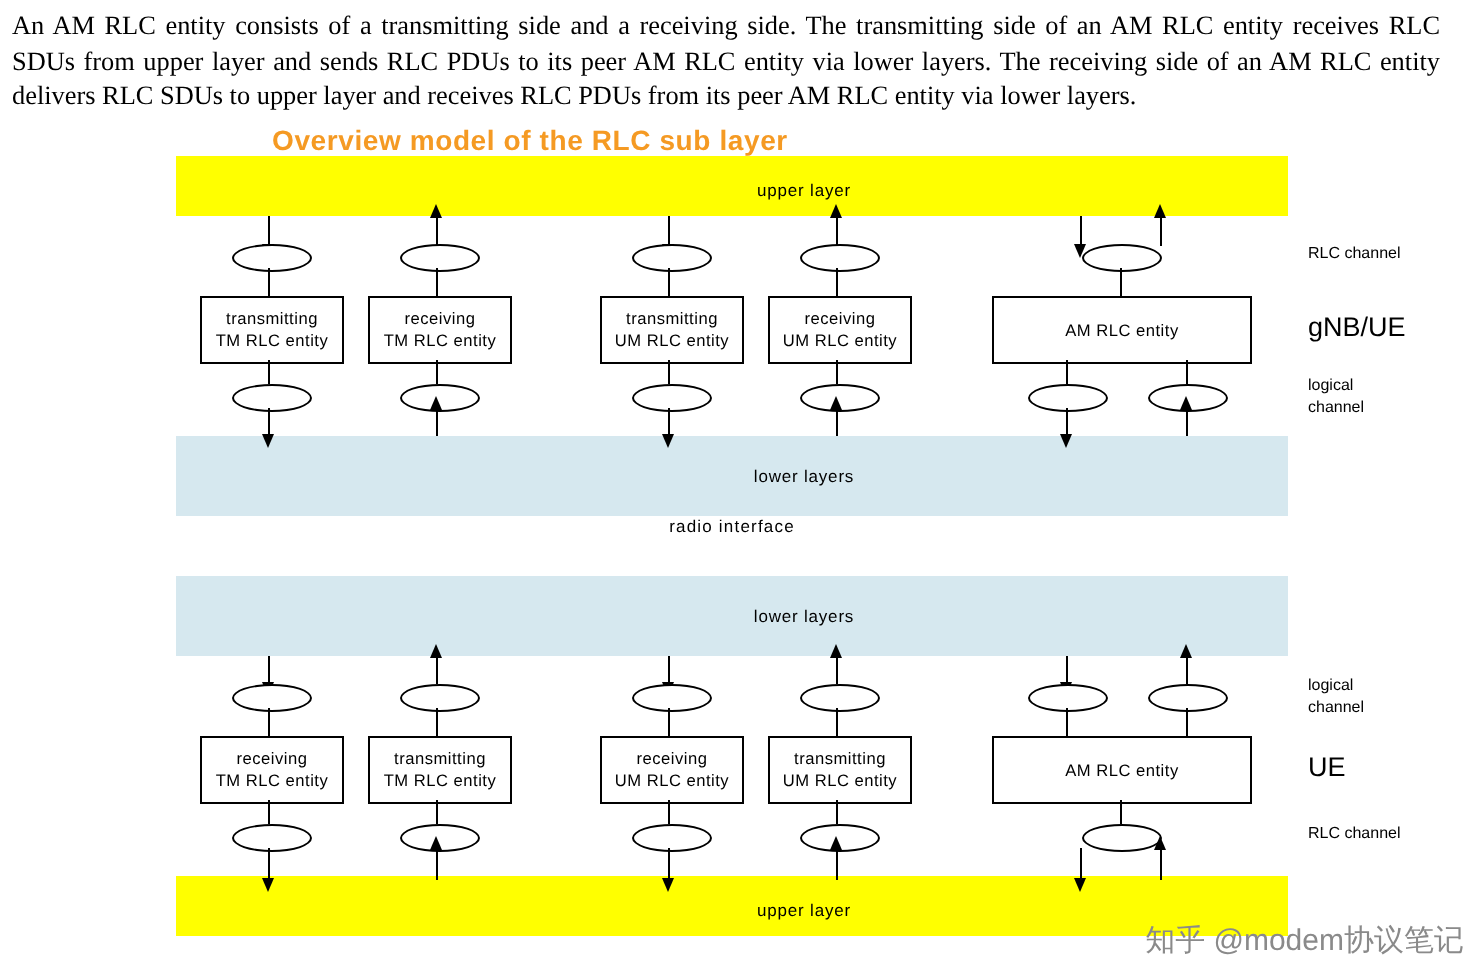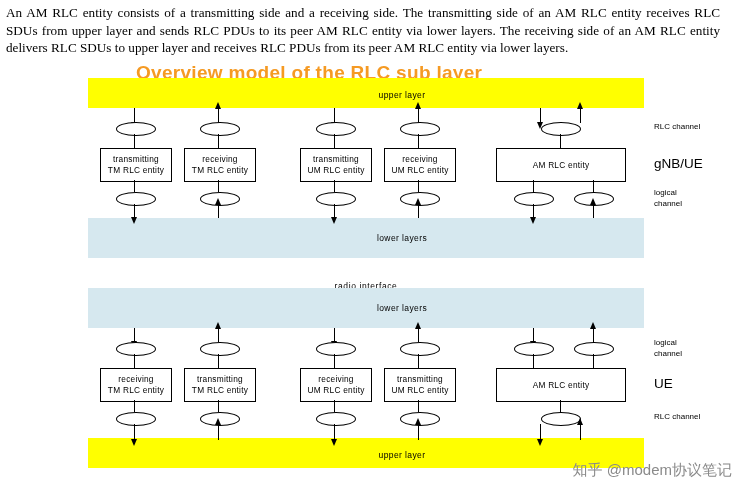--- a/index.html
+++ b/index.html
@@ -21,21 +21,21 @@
   .blue{background:#d6e8ef;}
   .white{background:#ffffff;}
   .bandlabel{
     position:absolute;width:628px;text-align:center;
     font-family:"Liberation Sans", sans-serif;
     font-size:8.5px;color:#000;letter-spacing:.4px;
   }
   .title{
     position:absolute;left:48px;top:-16px;width:420px;
     font-family:"Liberation Sans", sans-serif;
-    font-size:19px;font-weight:bold;color:#f59a23;
+    font-size:14px;font-weight:bold;color:#f59a23;
     letter-spacing:.3px;
   }
   .entity{
     position:absolute;background:#ffffff;border:1px solid #000;
     font-family:"Liberation Sans", sans-serif;
     font-size:8.3px;color:#000;text-align:center;
     display:flex;flex-direction:column;align-items:center;justify-content:center;
     line-height:11px;letter-spacing:.25px;
   }
   .oval{
@@ -148,21 +148,21 @@
   <div class="arrow down" style="left:445px;top:126px;height:14px;"></div>
   <div class="arrow up" style="left:505px;top:126px;height:14px;"></div>
 
   <div class="sidelabel" style="left:566px;top:44px;">RLC channel</div>
   <div class="sidelabel" style="left:566px;top:110px;width:48px;">
     <span>logical</span><br>
     <span>channel</span>
   </div>
   <div class="bigside" style="left:566px;top:78px;">gNB/UE</div>
 
-  <div class="radio" style="top:203px;">radio interface</div>
+  <div class="radio" style="top:180px;">radio interface</div>
 
   <div class="band blue" style="top:210px;height:40px;"></div>
   <div class="bandlabel" style="top:225px;">lower layers</div>
 
   <div class="band white" style="top:250px;height:110px;"></div>
 
   <div class="band yellow" style="top:360px;height:30px;"></div>
   <div class="bandlabel" style="top:372px;">upper layer</div>
 
   <div class="arrow down" style="left:46px;top:250px;height:14px;"></div>

